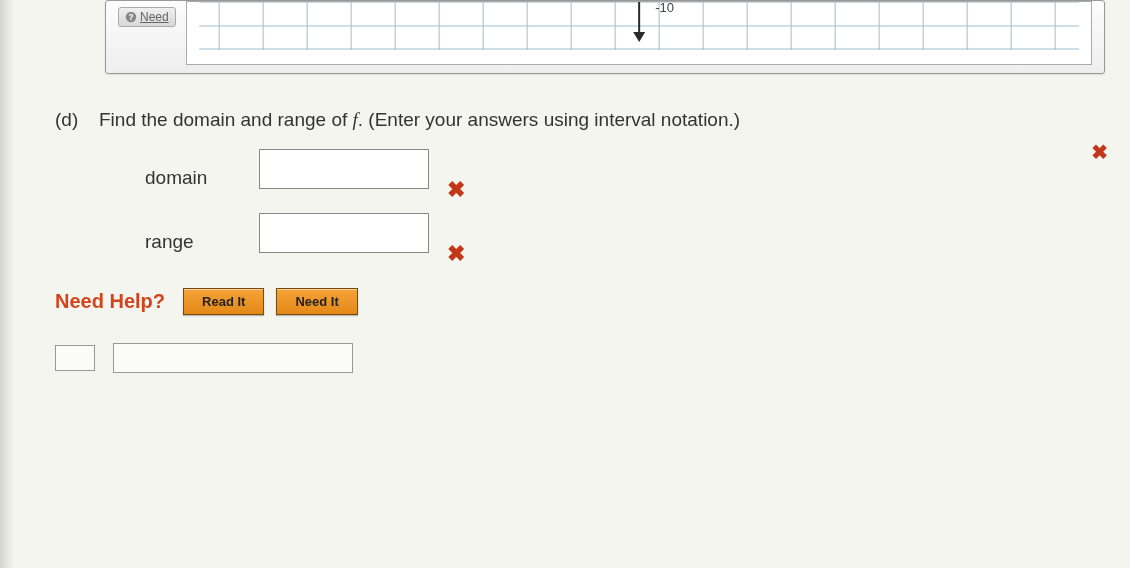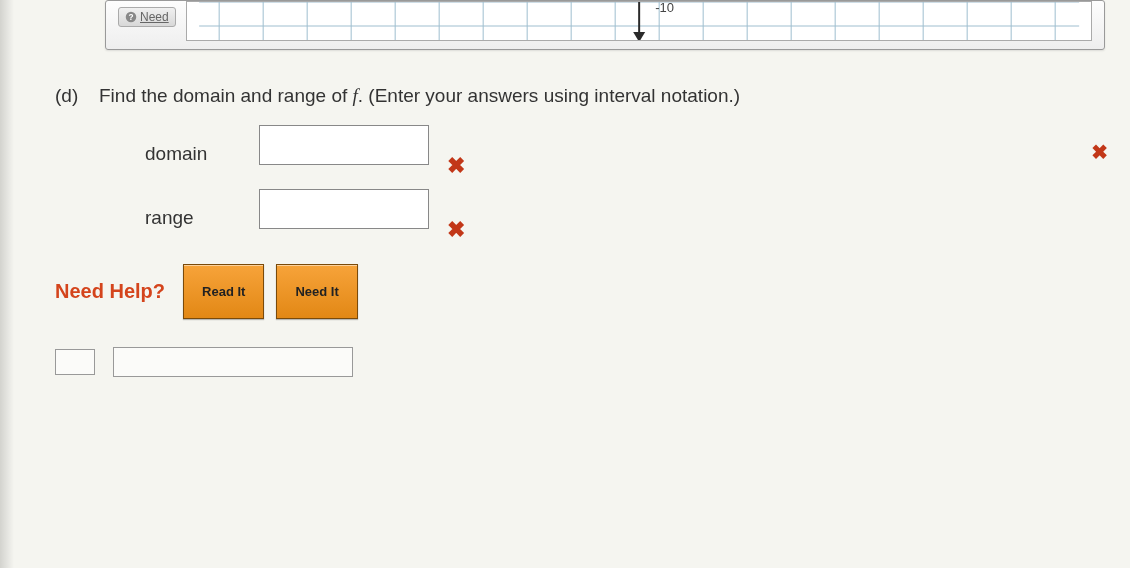--- a/index.html
+++ b/index.html
@@ -38,21 +38,21 @@
     color: #666;
     text-decoration: underline;
     cursor: pointer;
     margin-top: 6px;
     height: 20px;
   }
   .help-btn svg { width:12px; height:12px; }
   .grid-wrap {
     flex: 1;
     position: relative;
-    height: 40px;
+    height: 64px;
     background: #fff;
     border: 1px solid #aaa;
     overflow: hidden;
   }
   .grid-wrap svg { display:block; }
   .branding {
     text-align: right;
     font-size: 17px;
     padding: 10px 28px 4px 0;
     color: #555;
@@ -114,21 +114,21 @@
     font-size: 20px;
     font-weight: 700;
     margin-right: 6px;
   }
   .orange-btn {
     background: linear-gradient(#f7a33a, #e28815);
     border: 1px solid #7a4a0a;
     color: #222;
     font-weight: 700;
     font-size: 13px;
-    padding: 19px 18px;
+    padding: 5px 18px;
     cursor: pointer;
     box-shadow: inset 0 1px 0 rgba(255,255,255,0.5), 0 1px 1px rgba(0,0,0,0.25);
   }
   .bottom-inputs {
     margin: 28px 0 0 55px;
     display:flex;
     gap: 18px;
     align-items:center;
   }
   .small-box {

